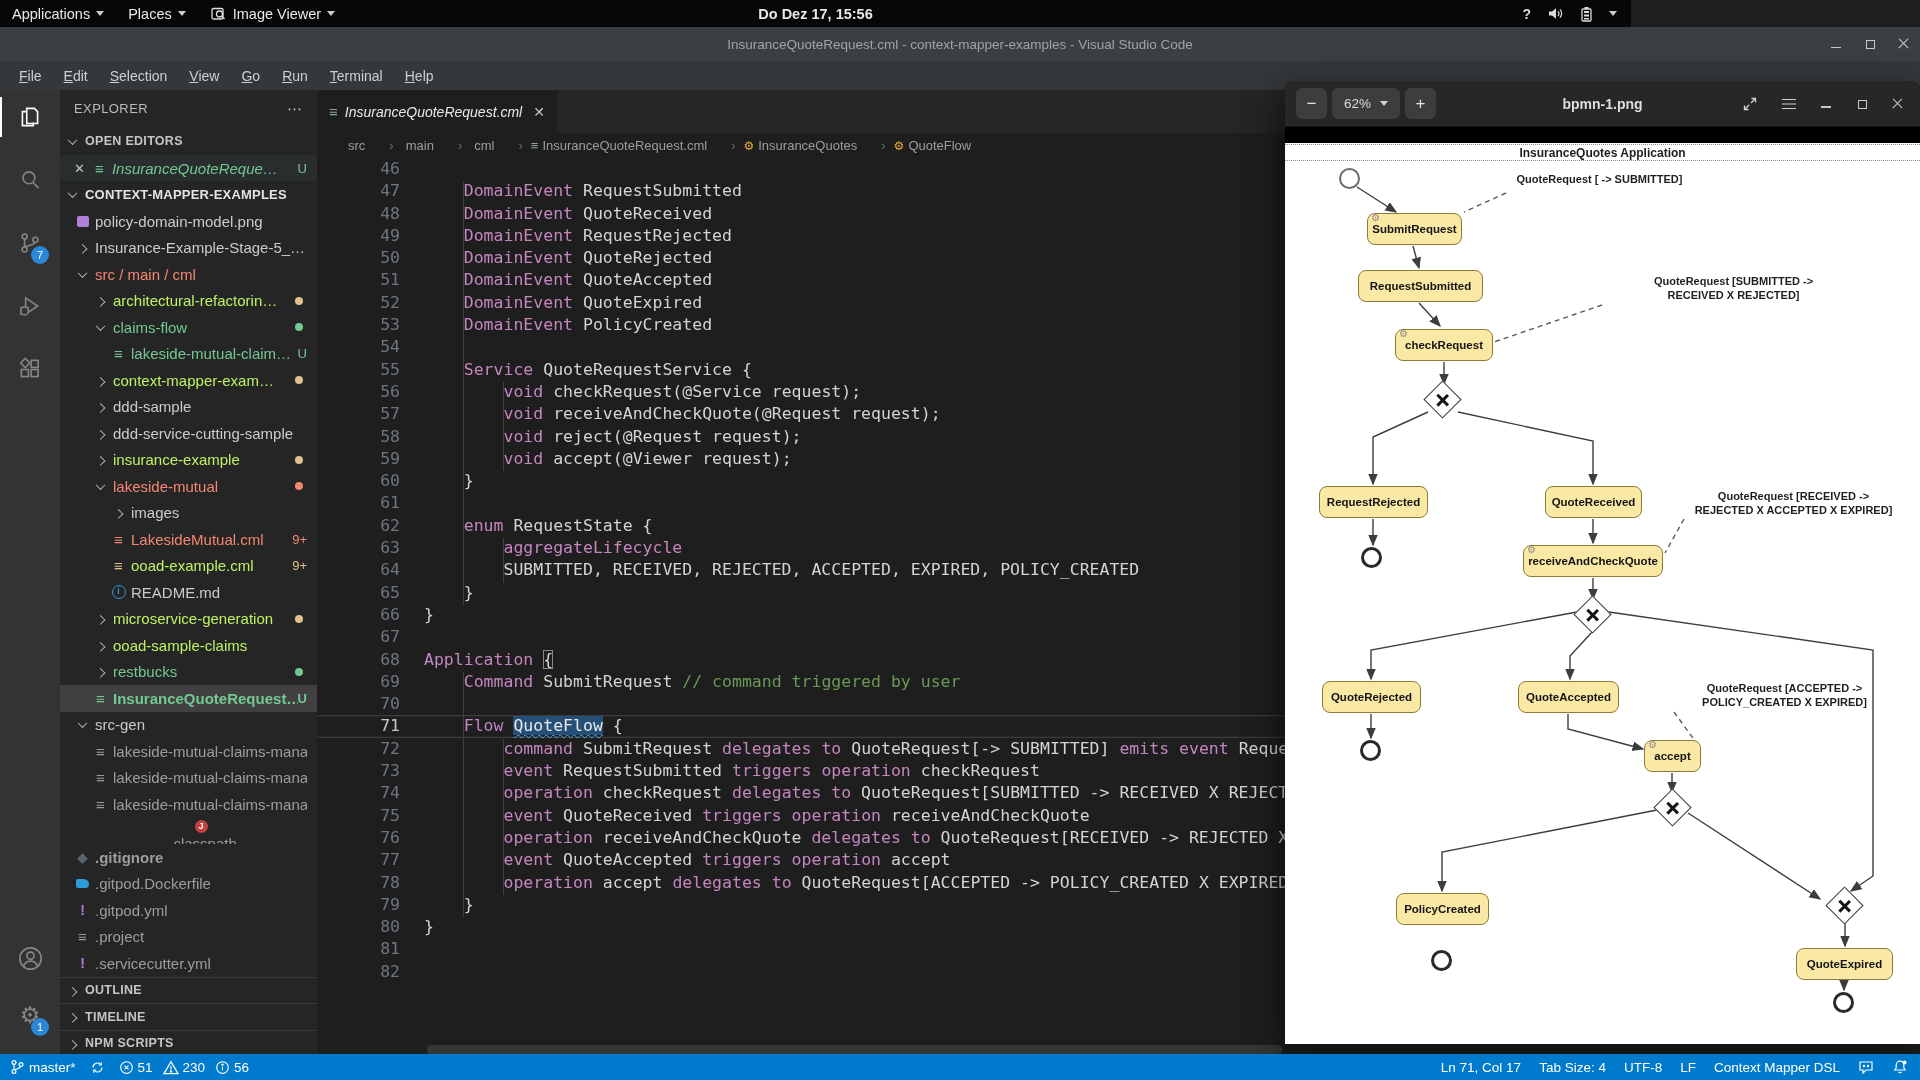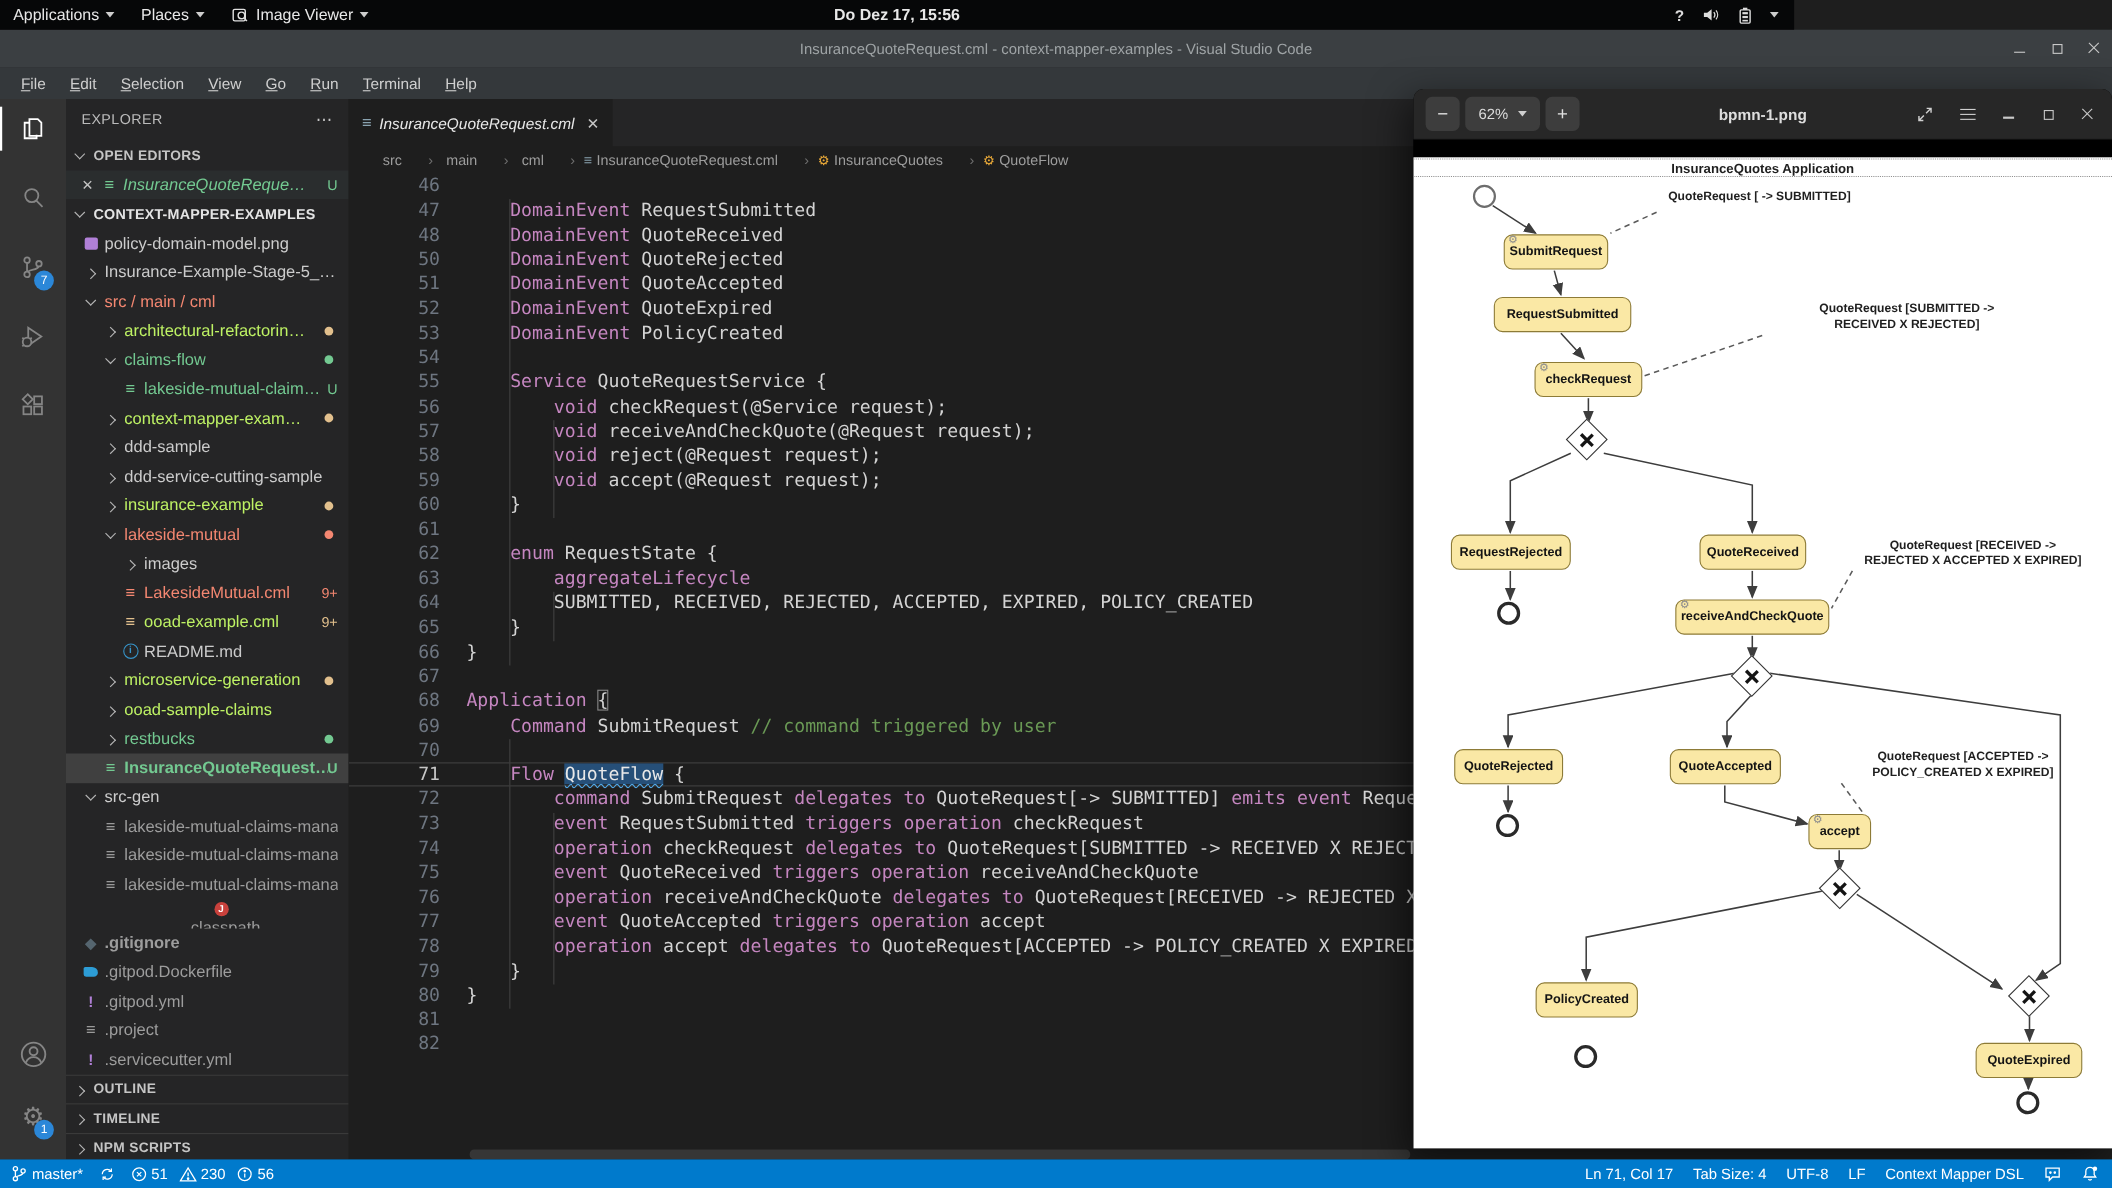--- a/index.html
+++ b/index.html
@@ -619,20 +619,24 @@
               <div class="cl">
                 <span class="ln">47</span>
                 <span class="ct"><span class="tk-p">    </span><span class="tk-k">DomainEvent</span><span class="tk-p"> RequestSubmitted</span></span>
               </div>
 
               <div class="cl">
                 <span class="ln">48</span>
                 <span class="ct"><span class="tk-p">    </span><span class="tk-k">DomainEvent</span><span class="tk-p"> QuoteReceived</span></span>
               </div>
 
+              <div class="cl">
+                <span class="ln">49</span>
+                <span class="ct"><span class="tk-p">    </span><span class="tk-k">DomainEvent</span><span class="tk-p"> RequestRejected</span></span>
+              </div>
 
               <div class="cl">
                 <span class="ln">50</span>
                 <span class="ct"><span class="tk-p">    </span><span class="tk-k">DomainEvent</span><span class="tk-p"> QuoteRejected</span></span>
               </div>
 
               <div class="cl">
                 <span class="ln">51</span>
                 <span class="ct"><span class="tk-p">    </span><span class="tk-k">DomainEvent</span><span class="tk-p"> QuoteAccepted</span></span>
               </div>
@@ -667,21 +671,21 @@
                 <span class="ct"><span class="tk-p">        </span><span class="tk-k">void</span><span class="tk-p"> receiveAndCheckQuote(@Request request);</span></span>
               </div>
 
               <div class="cl">
                 <span class="ln">58</span>
                 <span class="ct"><span class="tk-p">        </span><span class="tk-k">void</span><span class="tk-p"> reject(@Request request);</span></span>
               </div>
 
               <div class="cl">
                 <span class="ln">59</span>
-                <span class="ct"><span class="tk-p">        </span><span class="tk-k">void</span><span class="tk-p"> accept(@Request request);</span></span>
+                <span class="ct"><span class="tk-p">        </span><span class="tk-k">void</span><span class="tk-p"> accept(@Viewer request);</span></span>
               </div>
 
               <div class="cl">
                 <span class="ln">60</span>
                 <span class="ct"><span class="tk-p">    }</span></span>
               </div>
 
               <div class="cl">
                 <span class="ln">61</span>
                 <span class="ct"></span>

